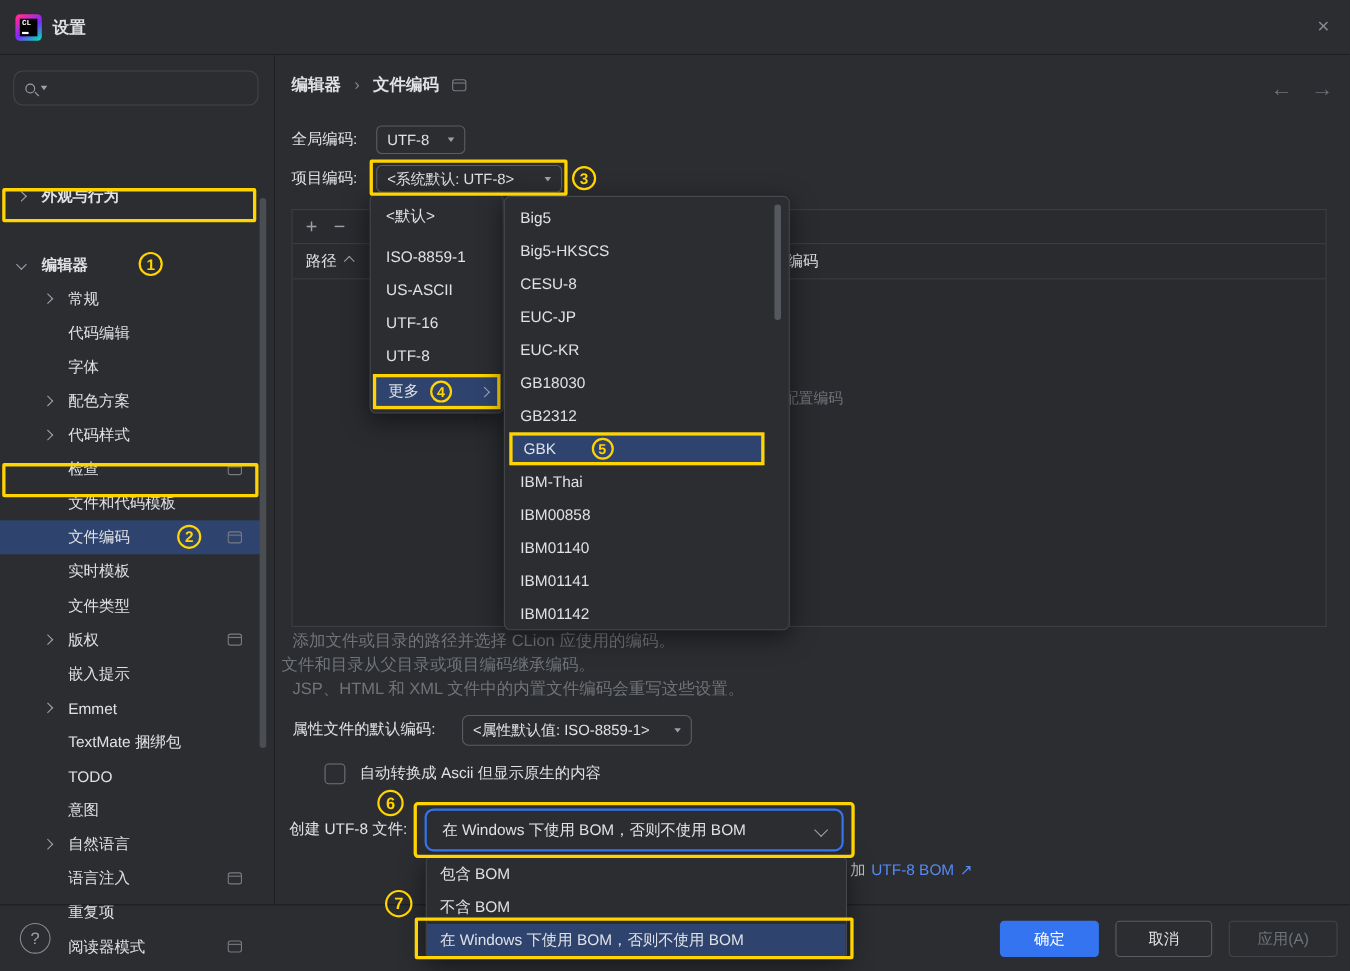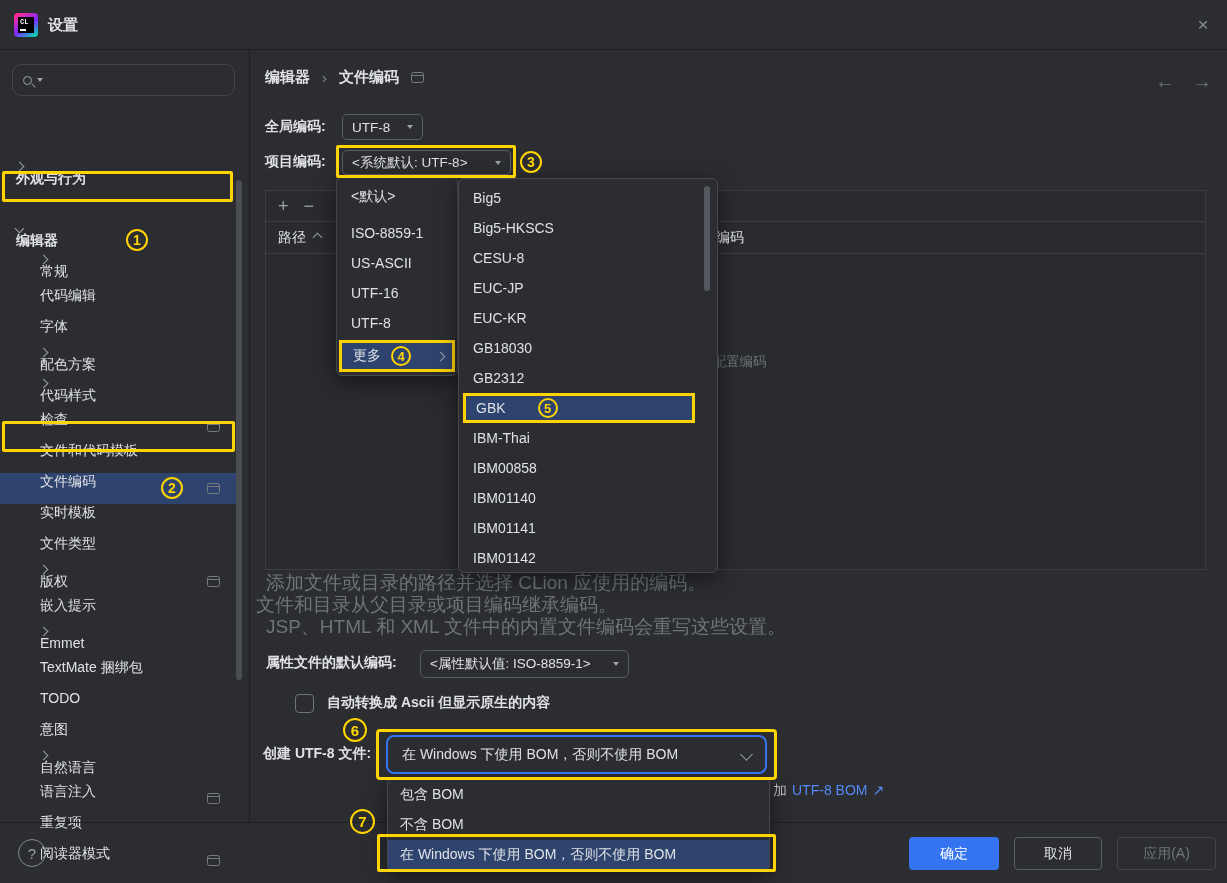--- a/index.html
+++ b/index.html
@@ -28,21 +28,21 @@
   
   .sidebar { position:absolute; left:0; top:50px; width:250px; height:772px;
     border-right:1px solid #1e1f22; }
   .search { position:absolute; left:12px; top:14px; width:223px; height:32px;
     border:1px solid #43454a; border-radius:9px; display:flex; align-items:center; padding:0 10px; gap:5px; }
   .mag { width:9px; height:9px; border:1.6px solid #9da0a8; border-radius:50%; position:relative; flex:none; }
   .mag::after { content:''; position:absolute; width:5px; border-top:1.6px solid #9da0a8;
     transform:rotate(45deg); right:-4.5px; bottom:-2px; }
   .tri { width:0; height:0; border-left:3.5px solid transparent; border-right:3.5px solid transparent;
     border-top:4.5px solid #9da0a8; }
-  .srow { position:absolute; left:0; width:237px; height:31px; display:flex; cursor:pointer;flex-direction:column; }
+  .srow { position:absolute; left:0; width:237px; height:31px; display:flex; align-items:center; cursor:pointer; }
   .srow.l0 { padding-left:16px; font-weight:bold; }
   .srow.l1 { padding-left:40px; }
   .srow .cwrap { width:22px; display:flex; flex:none; }
   .srow.sel { background:#2e436e; }
   .chev { width:7px; height:7px; border-right:1.6px solid #9da0a8; border-bottom:1.6px solid #9da0a8;
     display:inline-block; }
   .chev.r { transform:rotate(-45deg); }
   .chev.d { transform:rotate(45deg); }
   .chev.u { transform:rotate(-135deg); }
   .scr { width:13px; height:11px; border:1.3px solid #787b80; border-radius:2.5px; position:absolute;
@@ -59,21 +59,21 @@
 
   
   .crumb { position:absolute; left:265px; top:68px; display:flex; align-items:center; gap:12px;
     font-weight:bold; font-size:15px; }
   .crumb .sep { color:#868a91; font-weight:normal; }
   .crumb .scr2 { position:static; width:13px; height:11px; border:1.3px solid #787b80;
     border-radius:2.5px; position:relative; }
   .crumb .scr2::after { content:''; position:absolute; left:0; right:0; top:2px; border-top:1.3px solid #787b80; }
   .navarrow { position:absolute; top:70px; color:#6f737a; font-size:20px; cursor:pointer; }
 
-  .flabel { position:absolute; height:26px; display:flex; align-items:center;font-weight:bold; }
+  .flabel { position:absolute; height:26px; display:flex; align-items:center; }
   .combo { position:absolute; border:1px solid #5a5d63; border-radius:5px; background:#2b2d30;
     display:flex; align-items:center; padding:0 9px; gap:8px; font-size:13.5px; cursor:pointer; }
   .combo .tri { margin-left:auto; }
 
   
   .table { position:absolute; left:265px; top:190px; width:941px; height:380px;
     border:1px solid #3c3e43; background:#292b2e; }
   .tbar { height:31px; border-bottom:1px solid #3c3e43; display:flex; align-items:center;
     padding-left:12px; gap:15px; color:#9da0a8; font-size:18px; }
   .tbar span { cursor:pointer; }
@@ -82,21 +82,21 @@
   .thead .cdiv { position:absolute; left:441px; top:4px; bottom:4px; border-left:1px solid #3c3e43; }
   .thead .c2 { position:absolute; left:450px; cursor:pointer; }
   .tempty { position:absolute; left:433px; top:162px; color:#6f737a; font-size:13.5px; }
 
   
   .menu { position:absolute; background:#2b2d30; border:1px solid #45474c; border-radius:6px;
     box-shadow:0 6px 22px rgba(0,0,0,.5); z-index:10; overflow:hidden; }
   .mi { height:30px; display:flex; align-items:center; padding:0 14px; cursor:pointer; }
   .mi-sel { background:#2e436e; border:3px solid #ffd400; }
 
-  .hint { color:#70747a; font-size:19px; line-height:21.5px; }
+  .hint { color:#70747a; font-size:15px; line-height:21.5px; }
 
   .cb { position:absolute; left:295px; top:694px; width:19px; height:19px; border:1.5px solid #6f737a;
     border-radius:4px; cursor:pointer; }
 
   .focus-combo { position:absolute; left:386px; top:735px; width:381px; height:39px;
     border:2px solid #3574f0; border-radius:8px; background:#2b2d30; display:flex; align-items:center;
     padding:0 14px; cursor:pointer; z-index:11; }
   .focus-combo .chev { margin-left:auto; width:9px; height:9px; }
 
   .link-line { position:absolute; left:773px; top:782px; display:flex; gap:5px; font-size:14px; }

